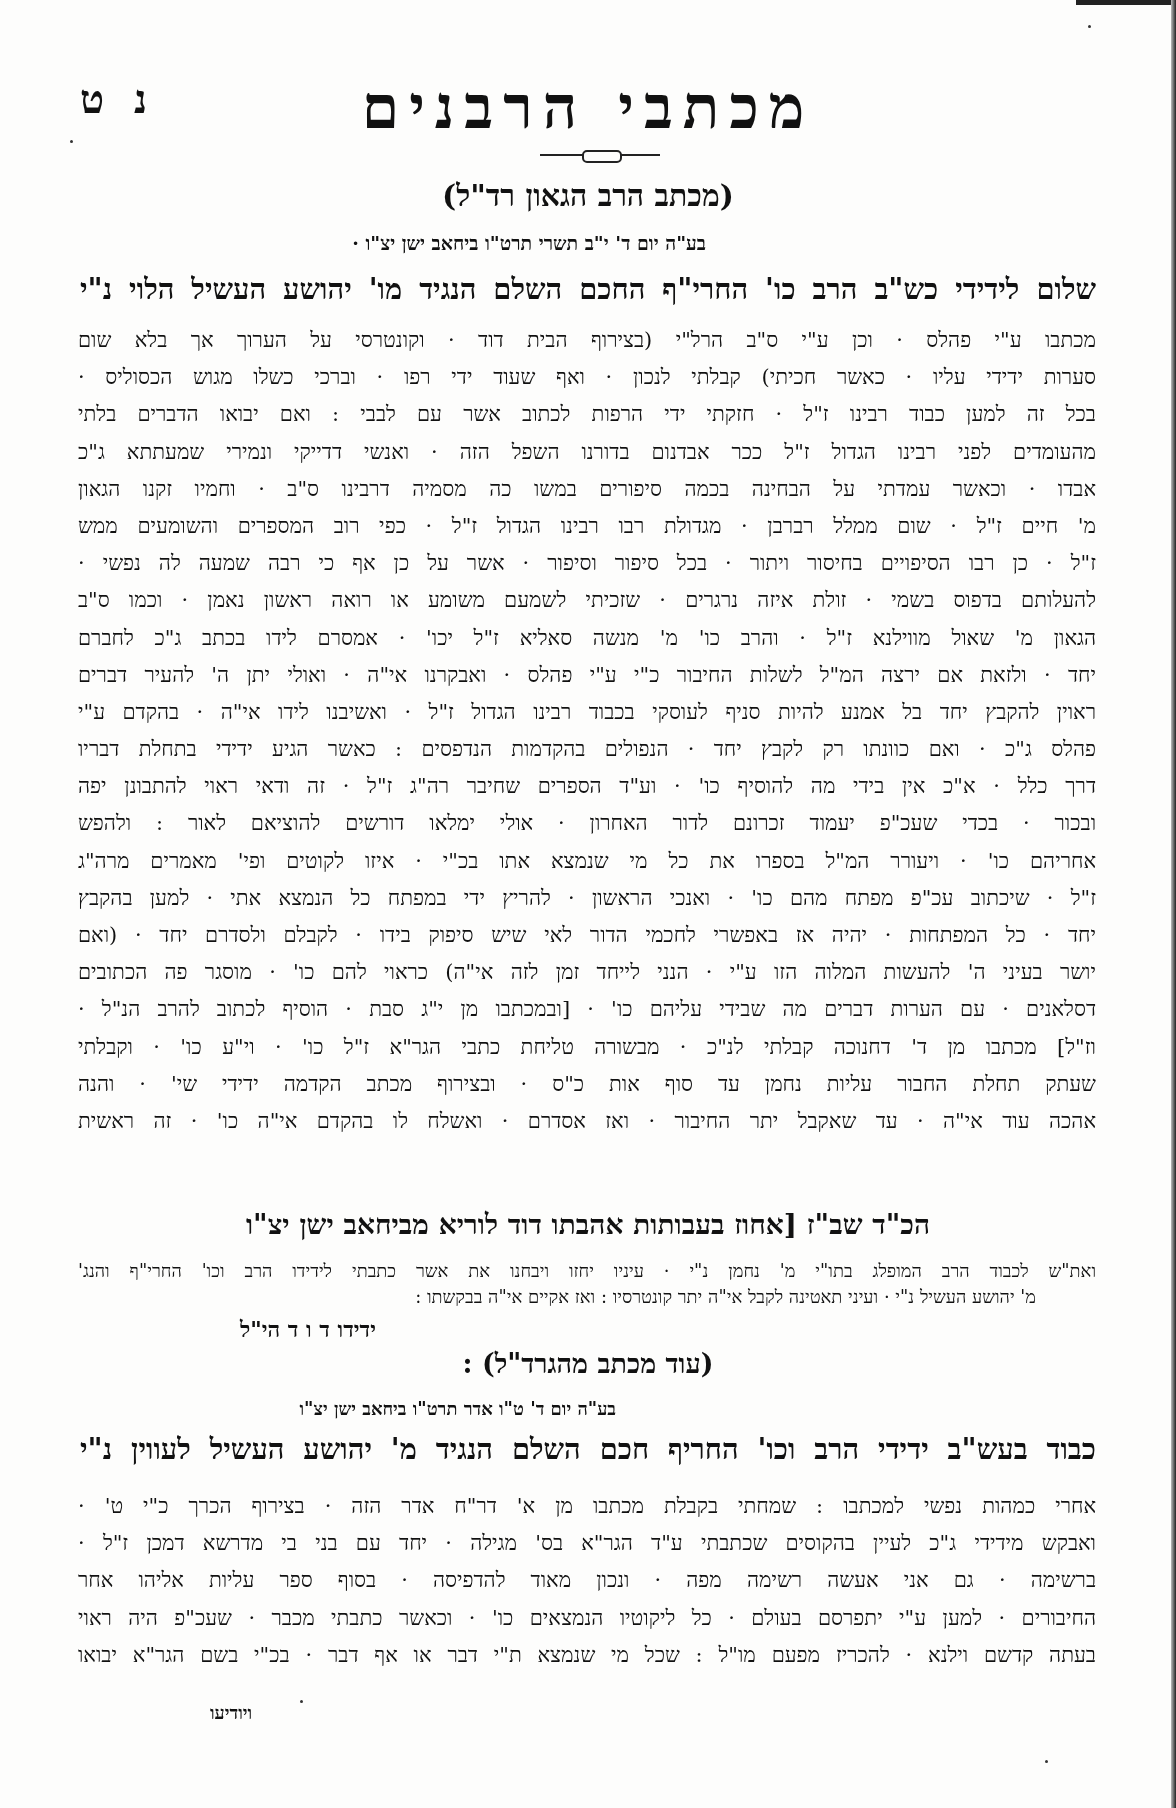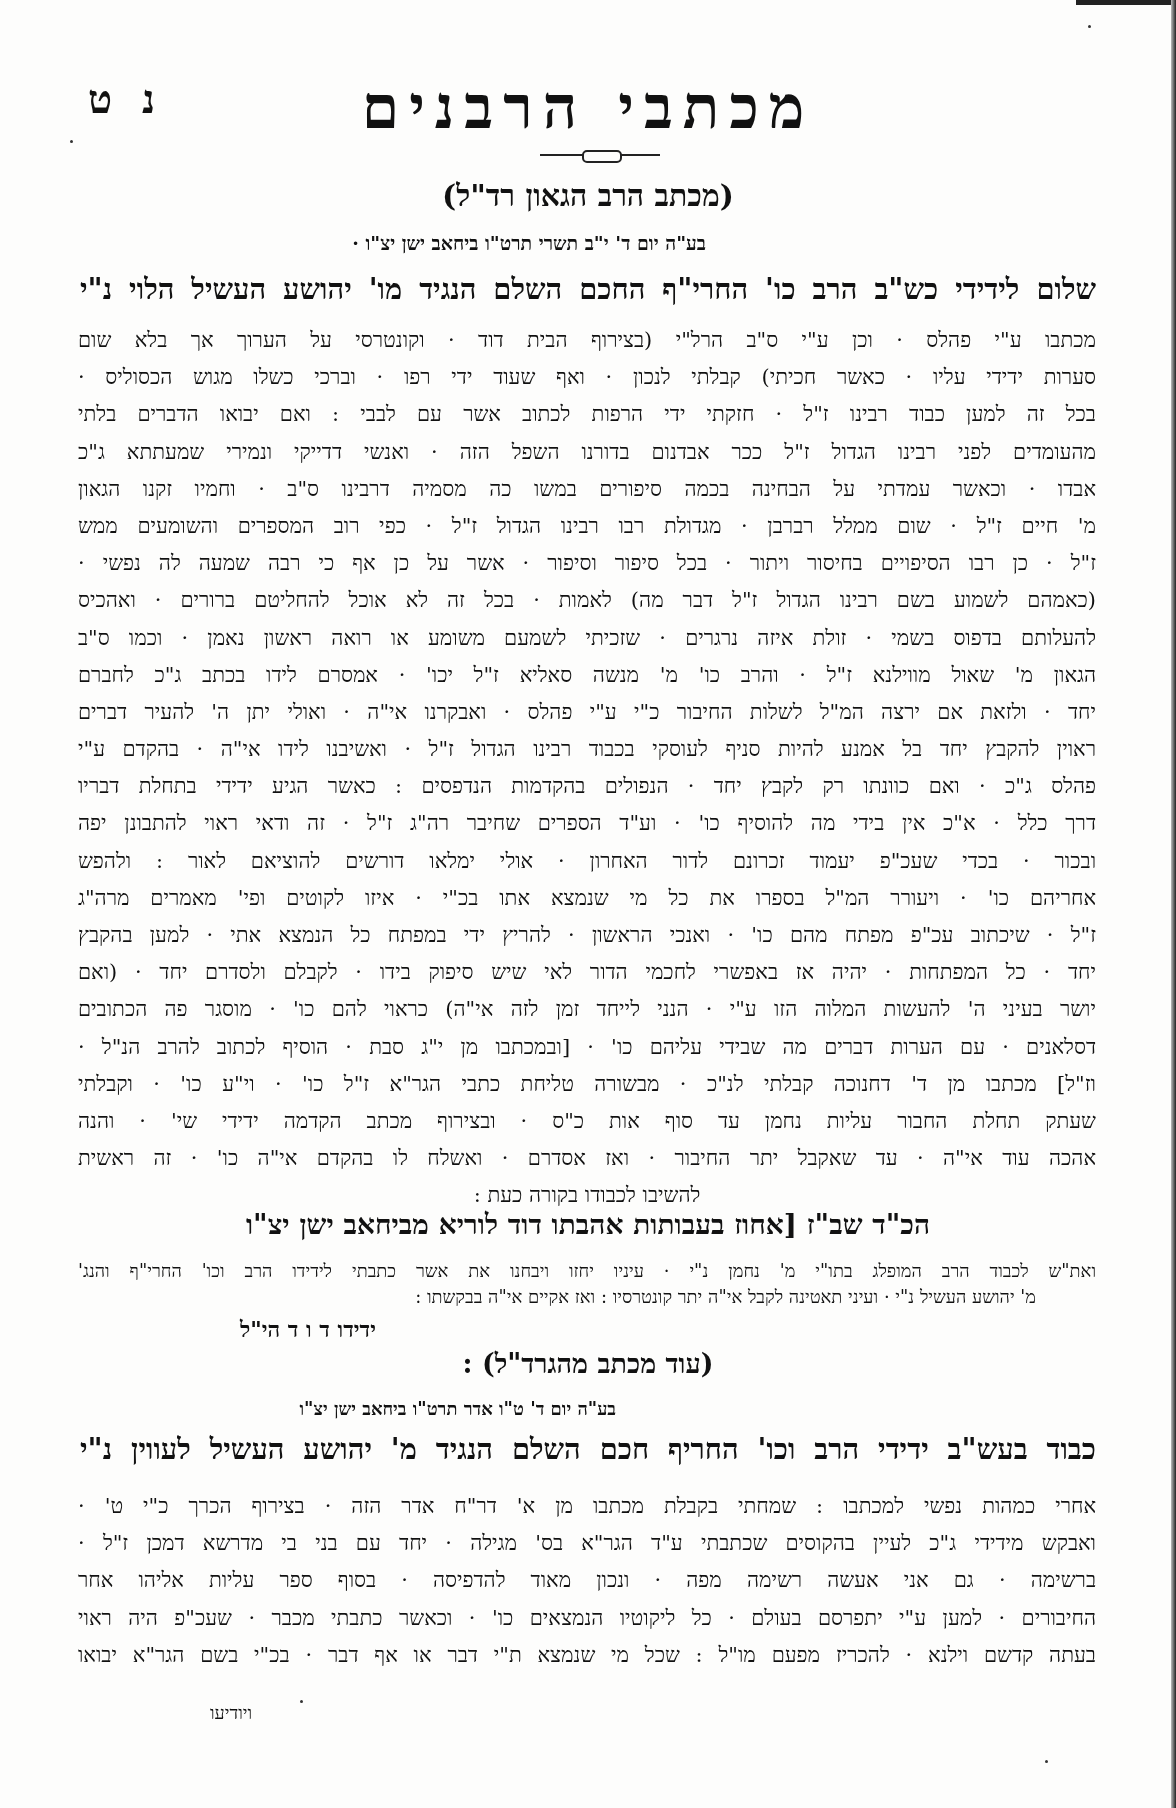--- a/index.html
+++ b/index.html
@@ -4,21 +4,21 @@
 <style>
   html, body { margin:0; padding:0; }
   body {
     width:1176px; height:1808px; overflow:hidden;
     background:#fdfdfc; position:relative;
     font-family:"DejaVu Serif", serif; color:#111;
   }
   .page-edge-right { position:absolute; right:0; top:0; width:5px; height:1808px;
     background:linear-gradient(to right,#bbb,#222); }
   .page-edge-top { position:absolute; right:0; top:0; width:100px; height:5px; background:#222; }
-  .page-number { position:absolute; left:88px; top:75px; font-size:40px; font-weight:bold;
+  .page-number { position:absolute; left:80px; top:75px; font-size:40px; font-weight:bold;
     direction:rtl; letter-spacing:8px; }
   .header-title { position:absolute; left:0; width:1176px; top:72px; text-align:center;
     font-size:60px; font-weight:bold; direction:rtl; letter-spacing:10px; }
   .ornament { position:absolute; left:540px; top:150px; width:120px; height:10px; }
   .ornament .line { position:absolute; top:4px; left:0; width:120px; height:2px; background:#222; }
   .ornament .knot { position:absolute; top:0; left:42px; width:36px; height:9px;
     border:2px solid #222; border-radius:5px; background:#fdfdfc; }
   .center-line { position:absolute; left:0; width:1176px; text-align:center; direction:rtl; font-weight:bold; }
   .right-line { position:absolute; direction:rtl; text-align:right; white-space:nowrap; font-weight:bold; }
   .subtitle { top:178px; font-size:30px; }
@@ -27,21 +27,21 @@
   .body-block { position:absolute; left:78px; right:80px; direction:rtl; }
   .body-line { height:37.2px; line-height:37.2px; font-size:21px; white-space:nowrap;
     text-align:justify; text-align-last:justify; overflow:hidden; }
   .body-line.last { text-align-last:center; }
   .signature-header { top:1208px; font-size:28px; }
   .note-line { font-size:18px; }
   .signature { top:1316px; right:0; left:0; text-align:left; padding-left:240px; font-size:22px; direction:rtl; }
   .sub2 { top:1348px; font-size:27px; }
   .date2 { top:1398px; right:560px; font-size:18px; }
   .address2 { top:1432px; left:80px; right:80px; font-size:29px; text-align:justify; text-align-last:justify; }
-  .closing { position:absolute; top:1702px; left:210px; font-size:18px; font-weight:normal; direction:rtl; }
+  .closing { position:absolute; top:1702px; left:210px; font-size:18px; font-weight:bold; direction:rtl; }
   .speck { position:absolute; width:3px; height:3px; border-radius:50%; background:#333; }
 </style>
 </head>
 <body>
 
 <div class="page-edge-top"></div>
 <div class="page-edge-right"></div>
 
 <div class="page-number">נ ט</div>
 <div class="header-title">מכתבי הרבנים</div>
@@ -56,37 +56,35 @@
 <div class="right-line address-line">שלום לידידי כש"ב הרב כו' החרי"ף החכם השלם הנגיד מו' יהושע העשיל הלוי נ"י</div>
 
 <div class="body-block" style="top:322px;">
   <div class="body-line">מכתבו ע"י פהלס · וכן ע"י ס"ב הרל"י (בצירוף הבית דוד · וקונטרסי על הערוך אך בלא שום</div>
   <div class="body-line">סערות ידידי עליו · כאשר חכיתי) קבלתי לנכון · ואף שעוד ידי רפו · וברכי כשלו מגוש הכסוליס ·</div>
   <div class="body-line">בכל זה למען כבוד רבינו ז"ל · חזקתי ידי הרפות לכתוב אשר עם לבבי : ואם יבואו הדברים בלתי</div>
   <div class="body-line">מהעומדים לפני רבינו הגדול ז"ל ככר אבדנום בדורנו השפל הזה · ואנשי דדייקי ונמירי שמעתתא ג"כ</div>
   <div class="body-line">אבדו · וכאשר עמדתי על הבחינה בכמה סיפורים במשו כה מסמיה דרבינו ס"ב · וחמיו זקנו הגאון</div>
   <div class="body-line">מ' חיים ז"ל · שום ממלל רברבן · מגדולת רבו רבינו הגדול ז"ל · כפי רוב המספרים והשומעים ממש</div>
   <div class="body-line">ז"ל · כן רבו הסיפויים בחיסור ויתור · בכל סיפור וסיפור · אשר על כן אף כי רבה שמעה לה נפשי ·</div>
-  <div class="body-line">(כאמהם לשמוע בשם רבינו הגדול ז"ל דבר מה) לאמות · בכל זה לא אוכל להחליטם ברורים · ואהכיס</div>
   <div class="body-line">להעלותם בדפוס בשמי · זולת איזה נרגרים · שזכיתי לשמעם משומע או רואה ראשון נאמן · וכמו ס"ב</div>
   <div class="body-line">הגאון מ' שאול מווילנא ז"ל · והרב כו' מ' מנשה סאליא ז"ל יכו' · אמסרם לידו בכתב ג"כ לחברם</div>
   <div class="body-line">יחד · ולזאת אם ירצה המ"ל לשלות החיבור כ"י ע"י פהלס · ואבקרנו אי"ה · ואולי יתן ה' להעיר דברים</div>
   <div class="body-line">ראוין להקבץ יחד בל אמנע להיות סניף לעוסקי בכבוד רבינו הגדול ז"ל · ואשיבנו לידו אי"ה · בהקדם ע"י</div>
   <div class="body-line">פהלס ג"כ · ואם כוונתו רק לקבץ יחד · הנפולים בהקדמות הנדפסים : כאשר הגיע ידידי בתחלת דבריו</div>
   <div class="body-line">דרך כלל · א"כ אין בידי מה להוסיף כו' · וע"ד הספרים שחיבר רה"ג ז"ל · זה ודאי ראוי להתבונן יפה</div>
   <div class="body-line">ובכור · בכדי שעכ"פ יעמוד זכרונם לדור האחרון · אולי ימלאו דורשים להוציאם לאור : ולהפש</div>
   <div class="body-line">אחריהם כו' · ויעורר המ"ל בספרו את כל מי שנמצא אתו בכ"י · איזו לקוטים ופי' מאמרים מרה"ג</div>
   <div class="body-line">ז"ל · שיכתוב עכ"פ מפתח מהם כו' · ואנכי הראשון · להריץ ידי במפתח כל הנמצא אתי · למען בהקבץ</div>
   <div class="body-line">יחד · כל המפתחות · יהיה אז באפשרי לחכמי הדור לאי שיש סיפוק בידו · לקבלם ולסדרם יחד · (ואם</div>
   <div class="body-line">יושר בעיני ה' להעשות המלוה הזו ע"י · הנני לייחד זמן לזה אי"ה) כראוי להם כו' · מוסגר פה הכתובים</div>
   <div class="body-line">דסלאנים · עם הערות דברים מה שבידי עליהם כו' · [ובמכתבו מן י"ג סבת · הוסיף לכתוב להרב הנ"ל ·</div>
   <div class="body-line">וז"ל] מכתבו מן ד' דחנוכה קבלתי לנ"כ · מבשורה טליחת כתבי הגר"א ז"ל כו' · וי"ע כו' · וקבלתי</div>
   <div class="body-line">שעתק תחלת החבור עליות נחמן עד סוף אות כ"ס · ובצירוף מכתב הקדמה ידידי שי' · והנה</div>
   <div class="body-line">אהכה עוד אי"ה · עד שאקבל יתר החיבור · ואז אסדרם · ואשלח לו בהקדם אי"ה כו' · זה ראשית</div>
-  <div class="body-line last">להשיבו לכבודו בקורה כעת :</div>
 </div>
 
 <div class="center-line signature-header">הכ"ד שב"ז [אחוז בעבותות אהבתו דוד לוריא מביחאב ישן יצ"ו</div>
 
 <div class="body-block" style="top:1258px;">
   <div class="body-line note-line" style="height:26px;line-height:26px;">ואת"ש לכבוד הרב המופלג בתו"י מ' נחמן נ"י · עיניו יחזו ויבחנו את אשר כתבתי לידידו הרב וכו' החרי"ף והנג'</div>
   <div class="body-line note-line" style="height:26px;line-height:26px;text-align-last:right;padding-right:60px;">מ' יהושע העשיל נ"י · ועיני תאטינה לקבל אי"ה יתר קונטרסיו : ואז אקיים אי"ה בבקשתו :</div>
 </div>
 
 <div class="right-line signature">ידידו ד ו ד הי"ל</div>

